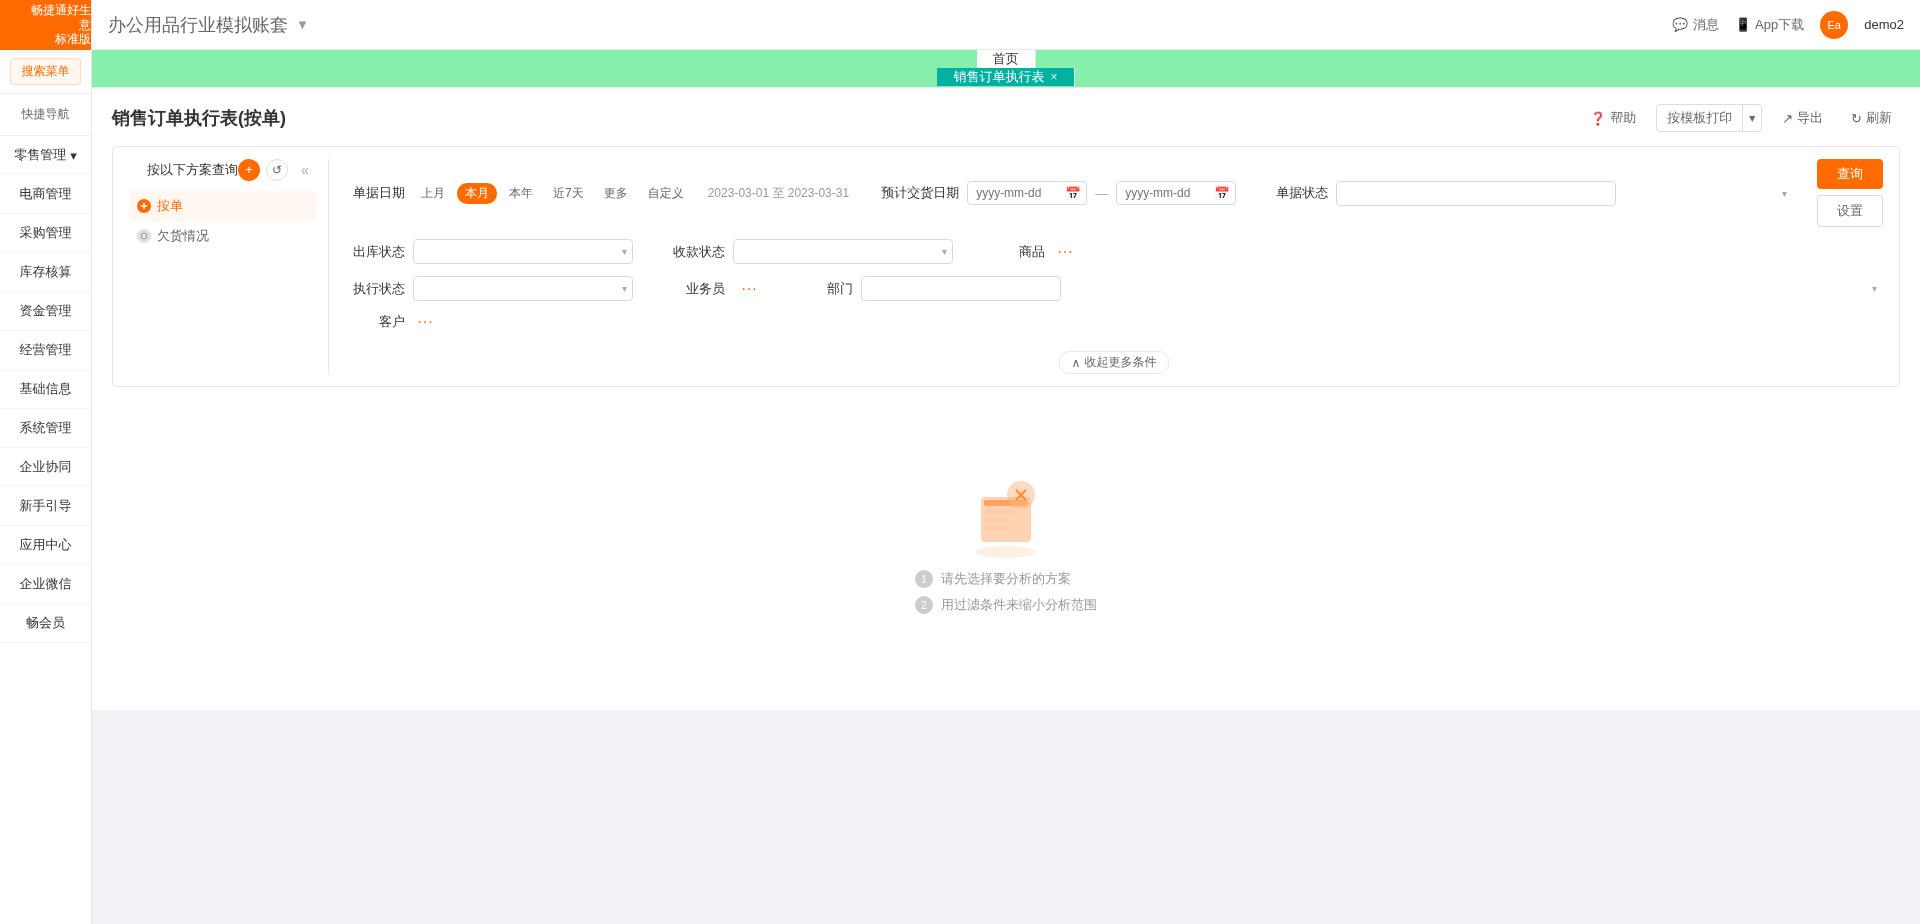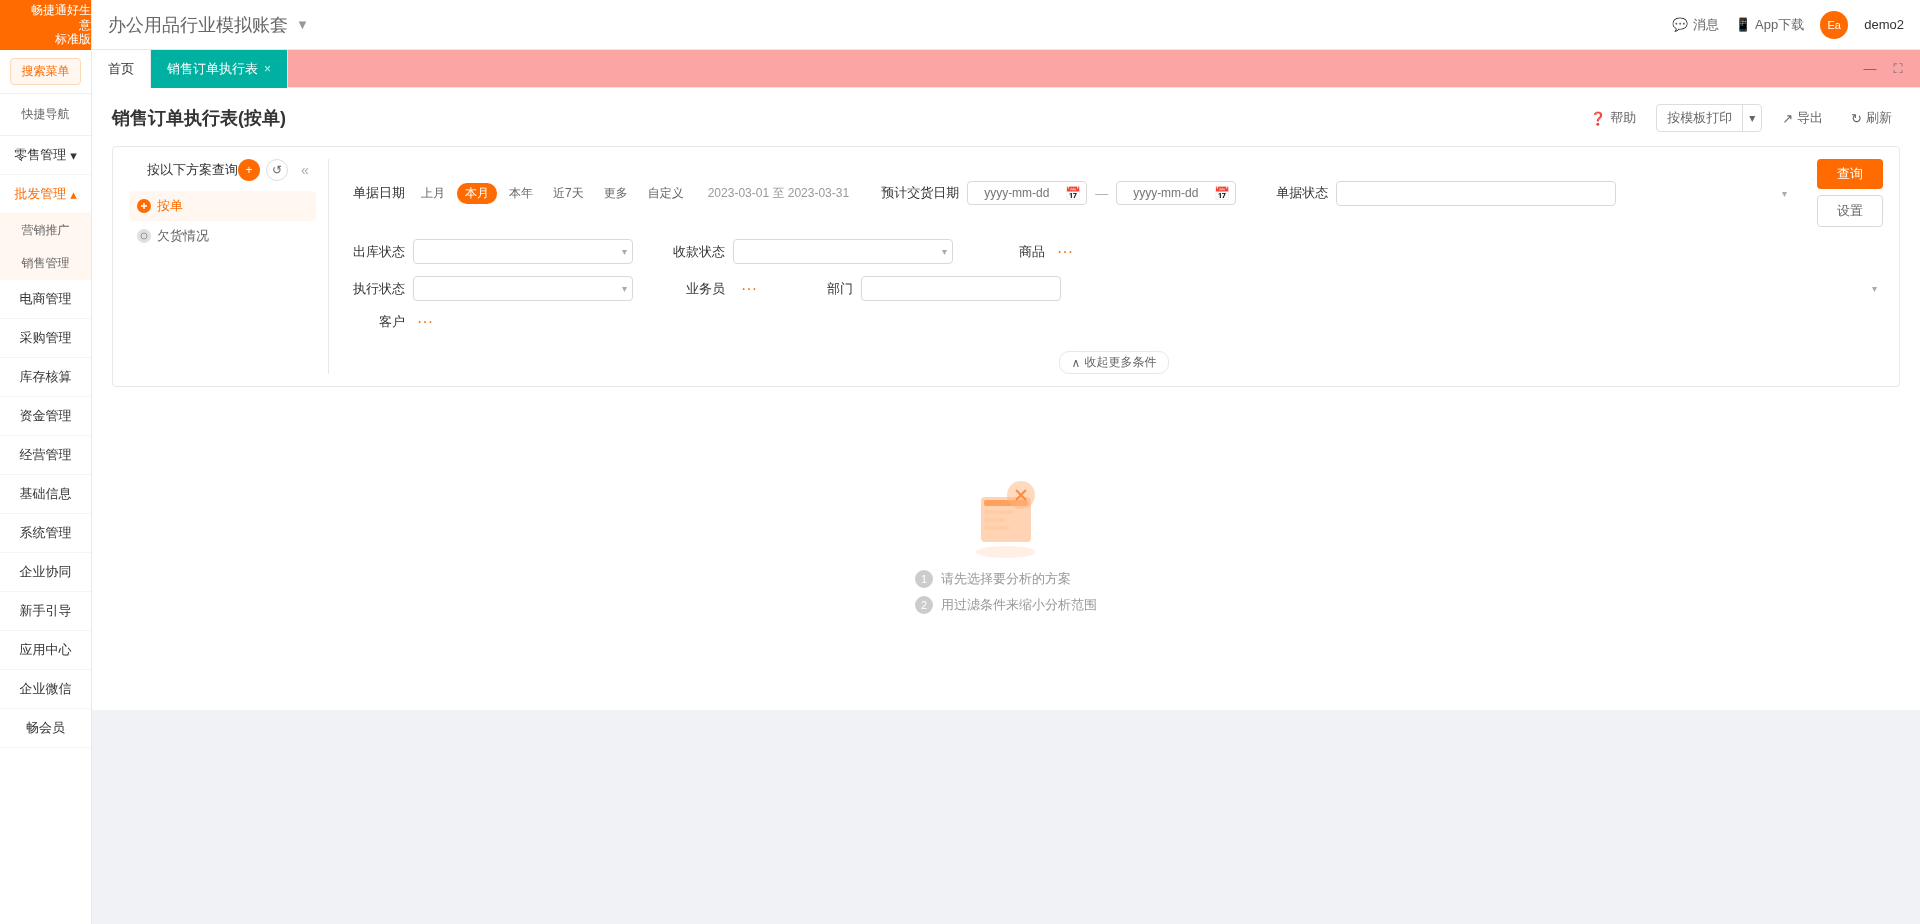--- a/index.html
+++ b/index.html
@@ -28,21 +28,21 @@
     .topbar { height: 50px; background: #fff; display: flex; align-items: center; padding: 0 16px; border-bottom: 1px solid #e8e8e8; justify-content: space-between; }
     .topbar-left { display: flex; align-items: center; gap: 8px; }
     .topbar-title { font-size: 18px; color: #666; }
     .topbar-arrow { color: #999; }
     .topbar-right { display: flex; align-items: center; gap: 16px; }
     .topbar-icon-item { display: flex; align-items: center; gap: 4px; font-size: 13px; color: #666; cursor: pointer; }
     .topbar-avatar { width: 28px; height: 28px; border-radius: 50%; background: #ff6b00; display: flex; align-items: center; justify-content: center; color: #fff; font-size: 11px; cursor: pointer; overflow: hidden; }
     .topbar-username { font-size: 13px; color: #333; cursor: pointer; }
 
     
-    .tabs { height: 38px; background: #fca5a5; display: flex; align-items: center; border-bottom: 1px solid #e8e8e8; padding: 0 0; }
+    .tabs { height: 38px; background: #86efac; display: flex; align-items: center; border-bottom: 1px solid #e8e8e8; padding: 0 0; flex-direction: column; }
     .tab-item { height: 38px; display: flex; align-items: center; padding: 0 16px; font-size: 13px; cursor: pointer; border-right: 1px solid #e8e8e8; color: #666; }
     .tab-item.home { background: #fff; color: #333; }
     .tab-item.active { background: #00b0a0; color: #fff; }
     .tab-close { margin-left: 6px; color: rgba(255,255,255,0.8); font-size: 12px; cursor: pointer; }
     .tabs-actions { margin-left: auto; display: flex; align-items: center; padding: 0 12px; gap: 8px; }
     .tabs-action-btn { width: 20px; height: 20px; display: flex; align-items: center; justify-content: center; cursor: pointer; color: #666; }
 
     
     .content { flex: 1; overflow-y: auto; background: #f0f2f5; padding: 0; }
     .page-container { background: #fff; margin: 0; padding: 16px 20px; }
@@ -71,21 +71,21 @@
 
     .filter-main { flex: 1; padding-left: 16px; }
     .filter-row { display: flex; align-items: center; gap: 12px; margin-bottom: 12px; flex-wrap: wrap; }
     .date-filter-tabs { display: flex; align-items: center; gap: 4px; margin-right: 8px; }
     .date-tab { padding: 2px 8px; border-radius: 3px; font-size: 12px; cursor: pointer; color: #666; }
     .date-tab.active { background: #ff6b00; color: #fff; border-radius: 10px; }
     .filter-select { border: 1px solid #d9d9d9; border-radius: 4px; padding: 4px 24px 4px 8px; font-size: 13px; color: #333; appearance: none; background: #fff; outline: none; cursor: pointer; min-width: 220px; }
     .filter-select-wrap { position: relative; display: inline-flex; align-items: center; }
     .filter-select-wrap .chevron { position: absolute; right: 6px; pointer-events: none; color: #aaa; font-size: 10px; }
     .date-input-wrap { position: relative; display: inline-flex; align-items: center; }
-    .date-input-wrap input { border: 1px solid #d9d9d9; border-radius: 4px; padding: 4px 24px 4px 16px; font-size: 12px; color: #999; width: 120px; outline: none; }
+    .date-input-wrap input { border: 1px solid #d9d9d9; border-radius: 4px; padding: 4px 24px 4px 8px; font-size: 12px; color: #999; width: 120px; outline: none; }
     .date-input-wrap .cal-icon { position: absolute; right: 6px; pointer-events: none; color: #ff6b00; font-size: 13px; }
     .date-sep { color: #aaa; }
     .filter-dots { font-size: 16px; color: #ff6b00; cursor: pointer; padding: 0 4px; }
 
     
     .status-select-wrap { position: relative; display: inline-flex; align-items: center; }
     .status-select { border: 1px solid #d9d9d9; border-radius: 4px; padding: 4px 24px 4px 8px; font-size: 13px; color: #999; background: #fff; min-width: 280px; cursor: pointer; appearance: none; outline: none; }
     .status-select-wrap .chevron { position: absolute; right: 6px; color: #aaa; font-size: 10px; pointer-events: none; }
 
     
@@ -129,30 +129,20 @@
 
   <div class="sidebar-nav">
     <div class="sidebar-nav-item">快捷导航</div>
   </div>
 
   <div class="sidebar-menu">
     <div class="sidebar-menu-group">
       <div class="sidebar-menu-group-header">
         <span>零售管理</span>
         <span>▾</span>
-      </div>
-    </div>
-    <div class="sidebar-menu-group">
-      <div class="sidebar-menu-group-header expanded">
-        <span>批发管理</span>
-        <span>▴</span>
-      </div>
-      <div class="sidebar-menu-sub">
-        <div class="sidebar-menu-sub-item">营销推广</div>
-        <div class="sidebar-menu-sub-item">销售管理</div>
       </div>
     </div>
     <div class="sidebar-menu-item">电商管理</div>
     <div class="sidebar-menu-item">采购管理</div>
     <div class="sidebar-menu-item">库存核算</div>
     <div class="sidebar-menu-item">资金管理</div>
     <div class="sidebar-menu-item">经营管理</div>
     <div class="sidebar-menu-item">基础信息</div>
     <div class="sidebar-menu-item">系统管理</div>
     <div class="sidebar-menu-item">企业协同</div>

